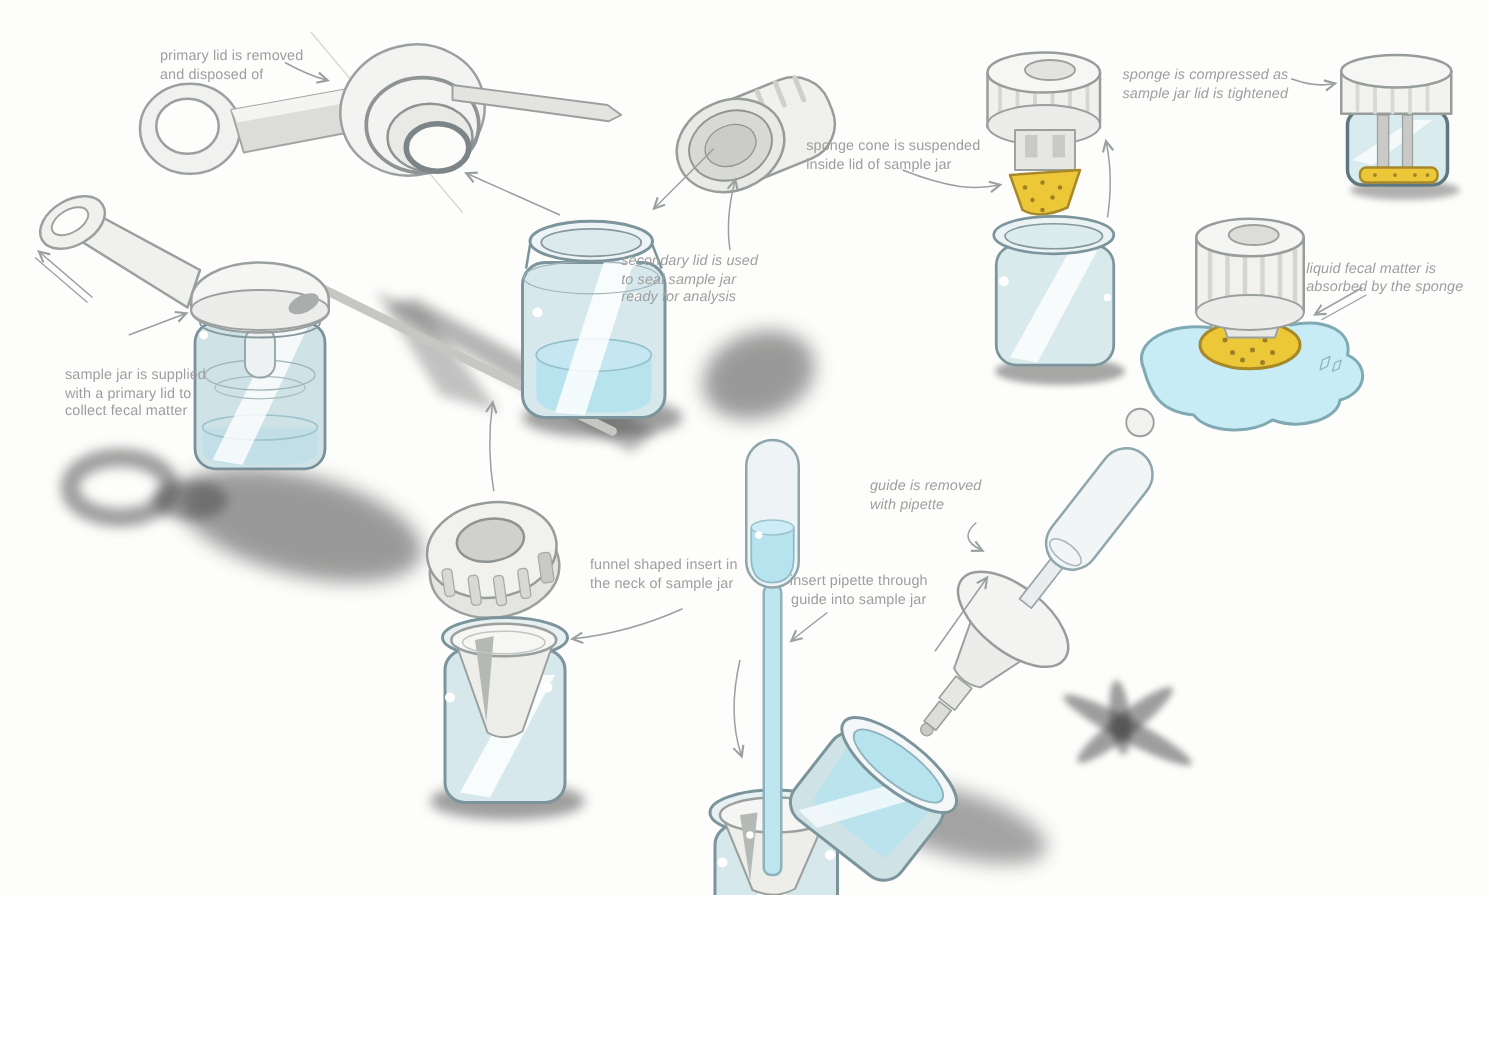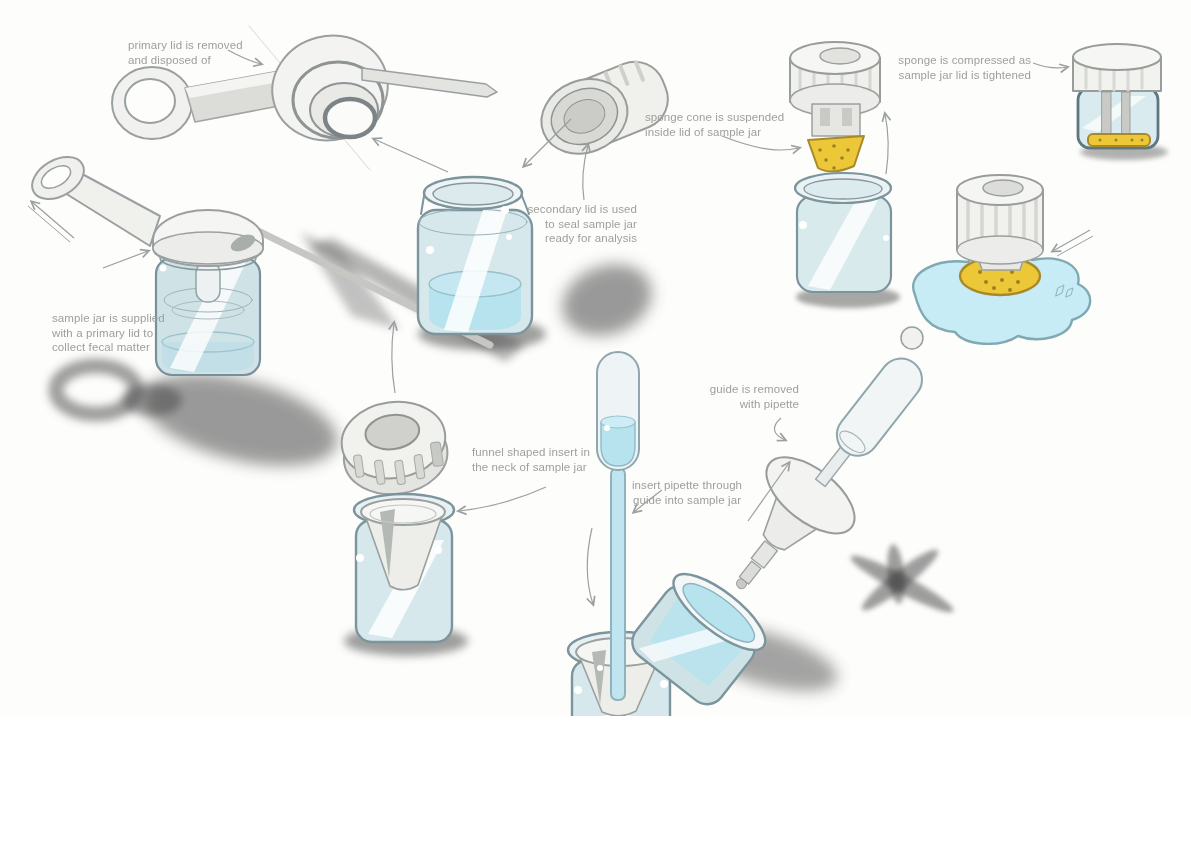--- a/index.html
+++ b/index.html
@@ -5,22 +5,22 @@
   html,body{margin:0;padding:0;background:#ffffff;}
   .stage{
     position:relative;width:1191px;height:716px;background:#fdfdfc;
     overflow:hidden;font-family:"Liberation Sans",sans-serif;
   }
   .stage svg{position:absolute;left:0;top:0;}
   .note{
     position:absolute;font-size:11.5px;line-height:1.28;color:#9e9e9e;
     white-space:pre-line;letter-spacing:.1px;
   }
-  .r{text-align:right;}
-  .c{text-align:center;margin-top:20px;}
+  .r{font-style:italic;}
+  .c{text-align:center;}
   .ld{fill:none;stroke:#9aa0a0;stroke-width:1.2;marker-end:url(#ah);}
   .ld2{fill:none;stroke:#9aa0a0;stroke-width:1;}
   .faint{fill:none;stroke:#d7d7d2;stroke-width:1;}
 </style>
 </head>
 <body>
 
 <div class="stage">
 
 <svg width="1191" height="842" viewBox="0 0 1191 842">
@@ -271,34 +271,36 @@
     <path class="ld" d="M662,490 Q646,502 634,512"></path>
     <path class="ld" d="M592,528 C586,554 585,580 593,604"></path>
     <path class="ld" d="M748,521 L789,463"></path>
     <path class="ld" d="M781,418 Q766,431 785,440"></path>
   </g>
 </svg>
 
 <div class="note" style="left:128px;top:38px;">primary lid is removed
 and disposed of</div>
 
-<div class="note" style="left:52px;top:311px;">sample jar is supplied
+<div class="note" style="left:52px;top:293px;">sample jar is supplied
 with a primary lid to
 collect fecal matter</div>
 
 <div class="note r" style="left:497px;top:202px;width:140px;">secondary lid is used
 to seal sample jar
 ready for analysis</div>
 
 <div class="note" style="left:645px;top:110px;">sponge cone is suspended
 inside lid of sample jar</div>
 
 <div class="note r" style="left:898px;top:53px;width:133px;">sponge is compressed as
 sample jar lid is tightened</div>
 
+<div class="note r" style="left:1045px;top:208px;width:143px;">liquid fecal matter is
+absorbed by the sponge</div>
 
 <div class="note" style="left:472px;top:445px;">funnel shaped insert in
 the neck of sample jar</div>
 
 <div class="note c" style="left:628px;top:458px;width:118px;">insert pipette through
 guide into sample jar</div>
 
 <div class="note r" style="left:696px;top:382px;width:103px;">guide is removed
 with pipette</div>
 

